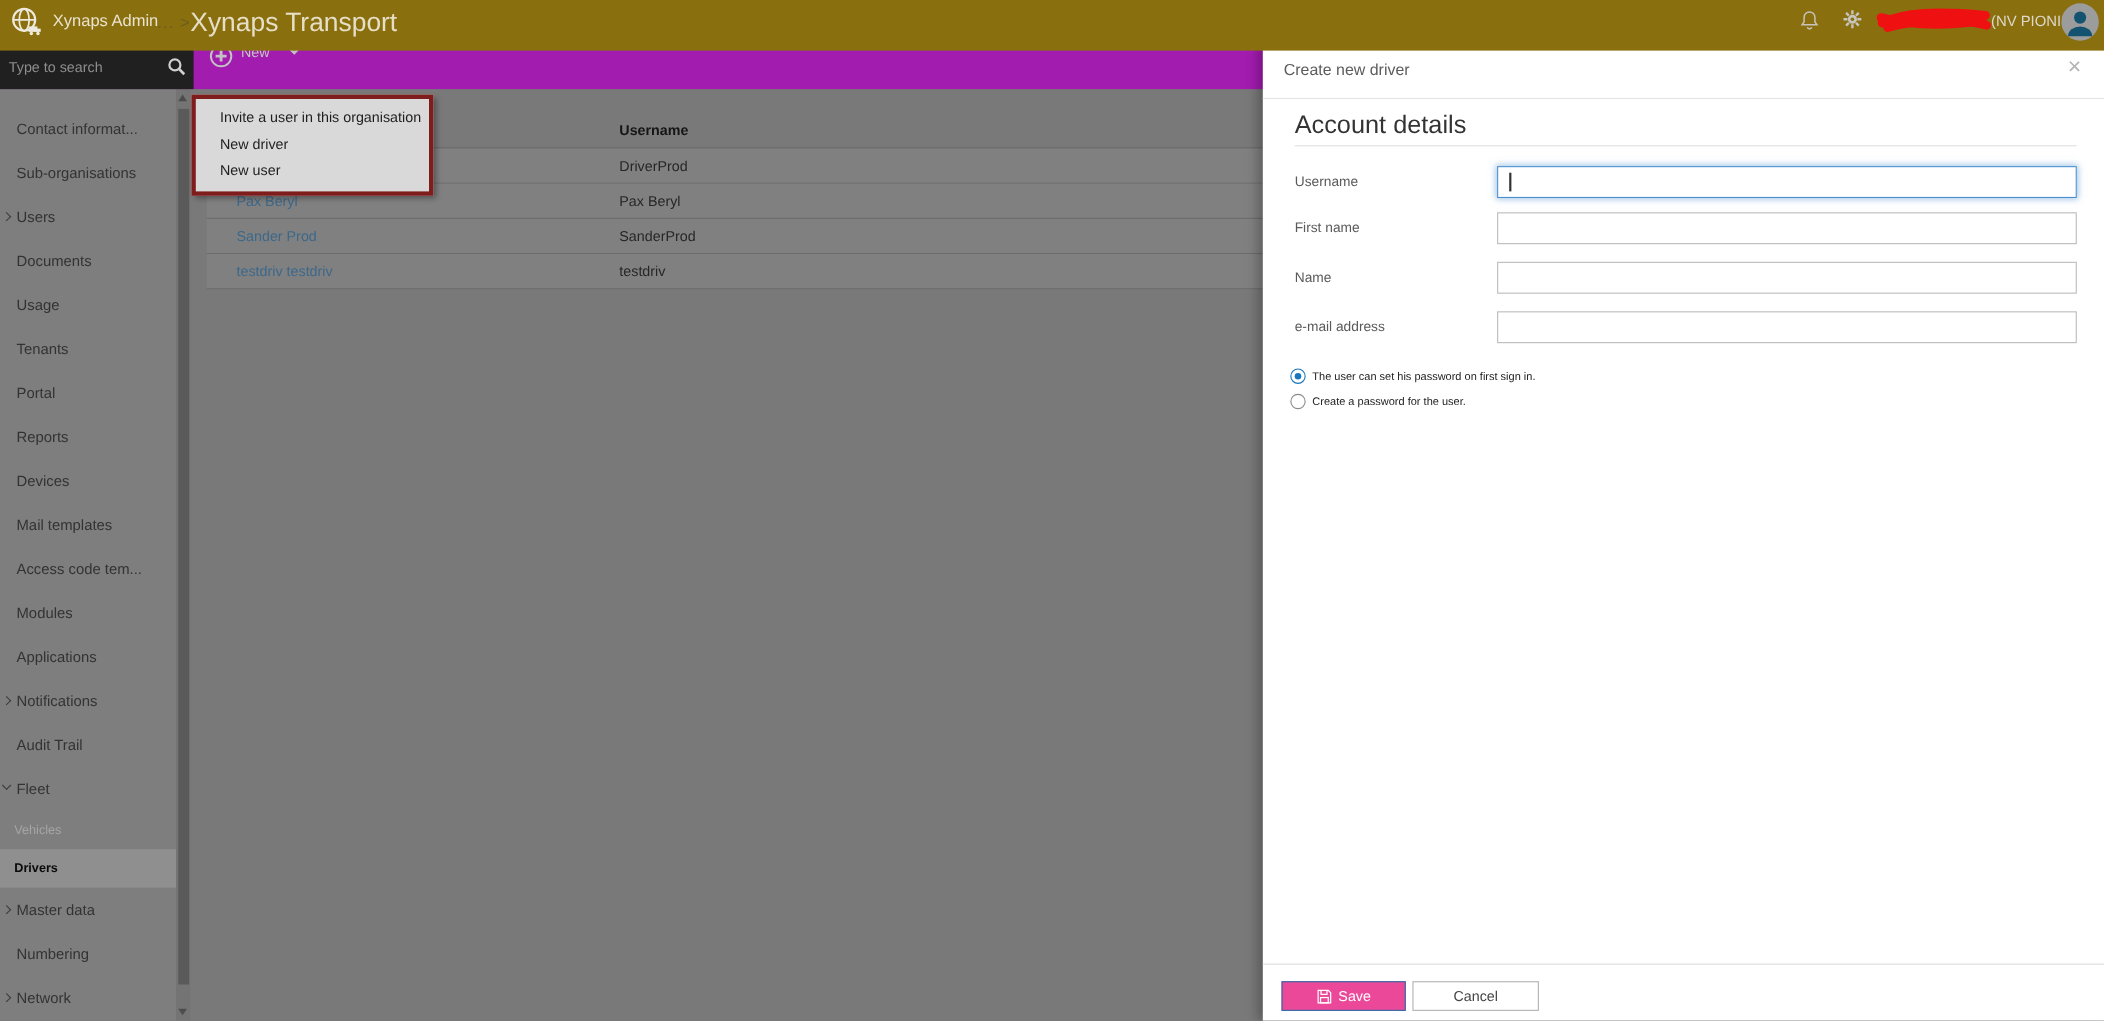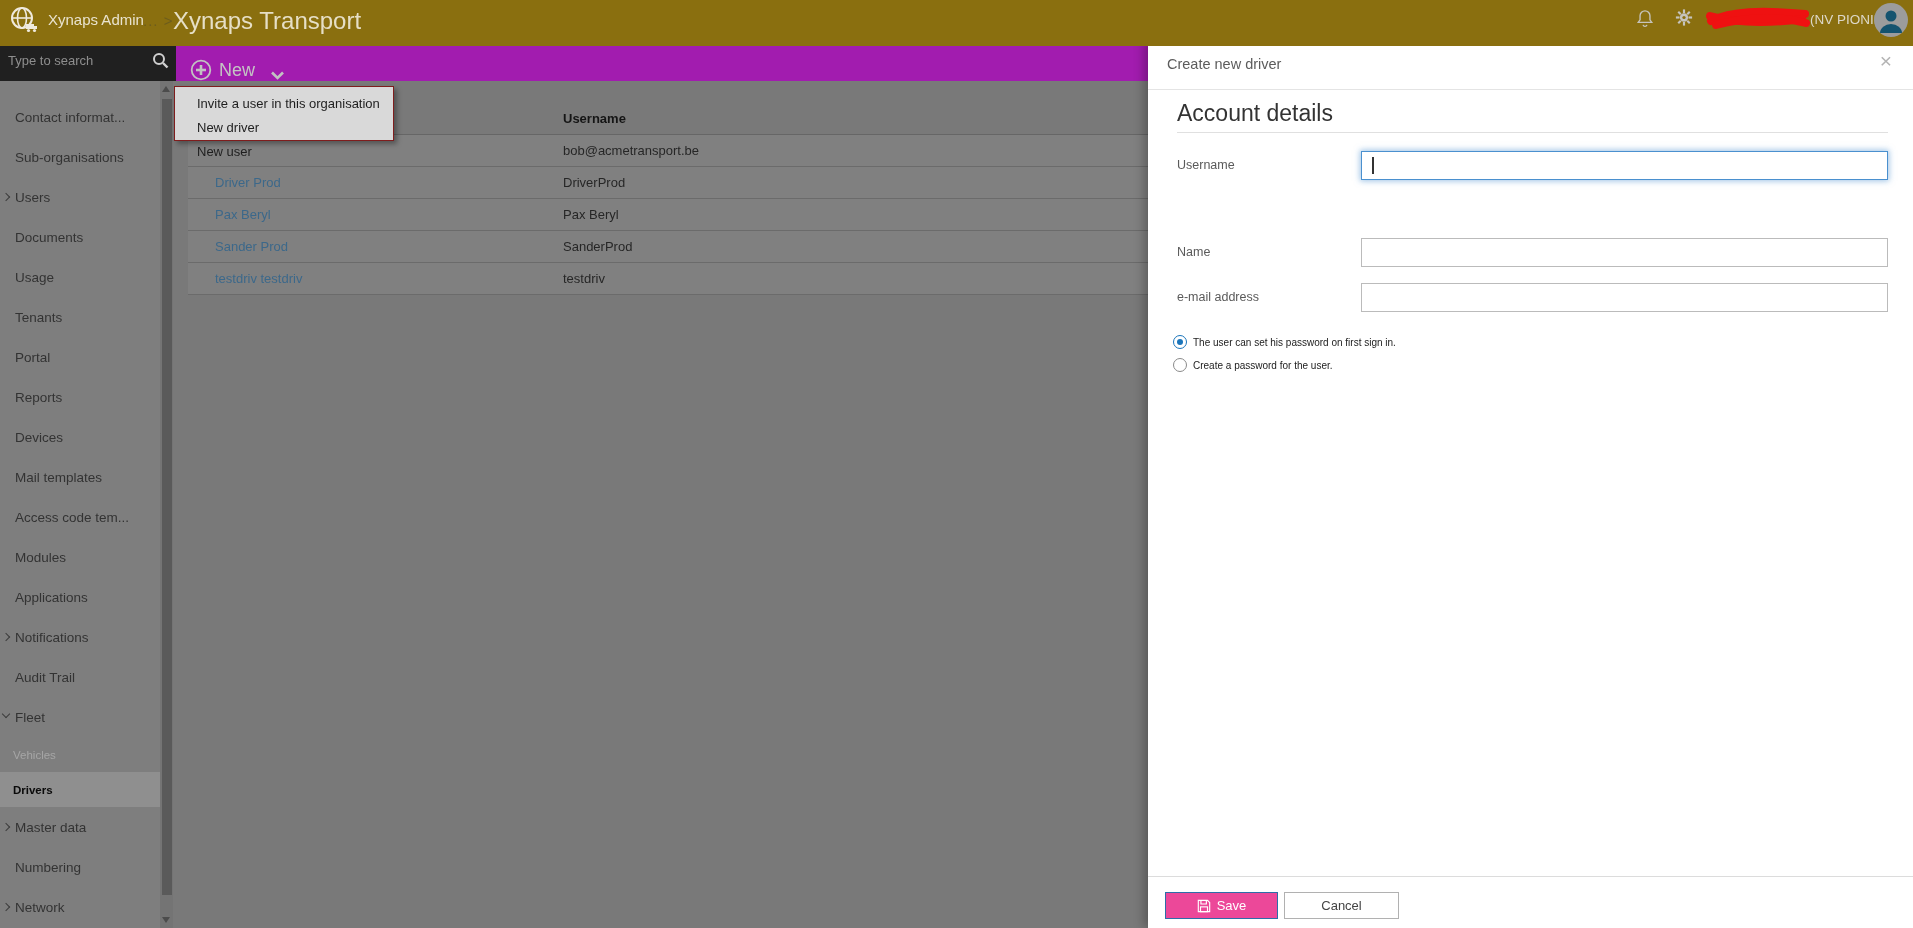--- a/index.html
+++ b/index.html
@@ -17,21 +17,21 @@
   .scribble { position:absolute; left:1706px; top:5px; width:104px; height:26px; }
   .nv-text { position:absolute; left:1810px; top:0; height:40px; line-height:40px; font-size:13.5px; color:#ddd8c9; }
   .avatar { position:absolute; left:1874px; top:3px; width:34px; height:34px; border-radius:50%; background:#9c9c9c; overflow:hidden; }
 
   
   .toolbar { position:absolute; left:0; top:40px; width:1913px; height:41px; background:#a21caf; z-index:40; }
   .search-zone { position:absolute; left:0; top:0; width:176px; height:41px; background:#202020; }
   .search-input { position:absolute; left:0; top:0; width:146px; height:41px; background:transparent; border:none; outline:none; color:#ddd; font-size:13px; padding-left:8px; font-family:"Liberation Sans", sans-serif; }
   .search-input::placeholder { color:#8e8e8e; }
   .search-icon { position:absolute; left:152px; top:12px; width:17px; height:17px; }
-  .new-btn { position:absolute; left:190px; top:0; height:41px; display:flex; align-items:flex-end; gap:7px; color:#c4c4c4; font-size:18px; cursor:pointer; }
+  .new-btn { position:absolute; left:190px; top:0; height:41px; display:flex; align-items:flex-start; gap:7px; color:#c4c4c4; font-size:13px; cursor:pointer; }
   .new-btn svg { display:block; }
 
   
   .sidebar { position:absolute; left:0; top:81px; width:160px; height:847px; background:#7e7e7e; padding-top:16px; overflow:hidden; z-index:10; }
   .side-item { position:relative; height:40px; display:flex; align-items:center; padding-left:15px; font-size:13.5px; color:#333; cursor:pointer; }
   .side-item.sub { height:35px; padding-left:13px; font-size:11.5px; color:#a6a6a6; }
   .side-item.selected { background:#8f8f8f; color:#0a0a0a; font-weight:bold; }
   .chev { position:absolute; left:3px; width:6px; height:6px; border-top:1.5px solid #3d3d3d; border-right:1.5px solid #3d3d3d; }
   .chev.right { transform:rotate(45deg); }
   .chev.down  { transform:rotate(135deg); top:14px; }
@@ -43,21 +43,21 @@
 
   
   .table-wrap { position:absolute; left:188px; top:85px; width:960px; z-index:5; }
   .t-head { position:relative; height:50px; border-bottom:1px solid #666; }
   .t-head span { position:absolute; left:375px; bottom:8px; font-size:13px; font-weight:bold; color:#151515; }
   .t-row { position:relative; height:32px; background:#808080; border-bottom:1px solid #6b6b6b; }
   .t-name { position:absolute; left:27px; top:0; height:32px; line-height:32px; font-size:13px; color:#3c688a; cursor:pointer; }
   .t-user { position:absolute; left:375px; top:0; height:32px; line-height:32px; font-size:13px; color:#262626; }
 
   
-  .menu { position:absolute; left:174px; top:86px; width:220px; height:55px; background:#d9d9d9; border:1px solid #7f1d1d; box-shadow:3px 3px 5px rgba(0,0,0,0.35); z-index:90; padding-top:5px; }
+  .menu { position:absolute; left:174px; top:86px; width:220px; height:92px; background:#d9d9d9; border:4px solid #7f1d1d; box-shadow:3px 3px 5px rgba(0,0,0,0.35); z-index:90; padding-top:5px; }
   .menu-item { height:24px; line-height:24px; padding-left:22px; font-size:13px; color:#1e1e1e; cursor:pointer; white-space:nowrap; }
 
   
   .panel { position:absolute; left:1148px; top:40px; width:765px; height:888px; background:#ffffff; box-shadow:-4px 0 10px rgba(0,0,0,0.28); z-index:50; }
   .panel-title { position:absolute; left:19px; top:0; height:49px; line-height:49px; font-size:14.5px; color:#5c5c5c; }
   .panel-close { position:absolute; right:14px; top:8px; width:26px; height:26px; text-align:center; line-height:26px; font-size:21px; color:#b3b3b3; cursor:pointer; }
   .panel-hr { position:absolute; left:0; top:49px; width:765px; height:1px; background:#e4e4e4; }
   .section-title { position:absolute; left:29px; top:60px; font-size:23px; color:#333; }
   .section-hr { position:absolute; left:29px; top:92px; width:711px; height:1px; background:#e0e0e0; }
 
@@ -224,24 +224,20 @@
   <div class="scroll-up"></div>
   <div class="scroll-thumb"></div>
   <div class="scroll-down"></div>
 </div>
 
 <div class="table-wrap">
   <div class="t-head">
     <span>Username</span>
   </div>
   <div class="t-row">
-    <span class="t-name"></span>
-    <span class="t-user">bob@acmetransport.be</span>
-  </div>
-  <div class="t-row">
     <span class="t-name">Driver Prod</span>
     <span class="t-user">DriverProd</span>
   </div>
   <div class="t-row">
     <span class="t-name">Pax Beryl</span>
     <span class="t-user">Pax Beryl</span>
   </div>
   <div class="t-row">
     <span class="t-name">Sander Prod</span>
     <span class="t-user">SanderProd</span>
@@ -263,20 +259,24 @@
   <div class="panel-close">×</div>
   <div class="panel-hr"></div>
 
   <div class="section-title">Account details</div>
   <div class="section-hr"></div>
 
   <div class="f-row" style="top:111px">
     <label>Username</label>
     <input class="focused" type="text" style="">
     <div class="caret"></div>
+  </div>
+  <div class="f-row" style="top:153px">
+    <label>First name</label>
+    <input type="text" style="">
   </div>
   <div class="f-row" style="top:198px">
     <label>Name</label>
     <input type="text" style="">
   </div>
   <div class="f-row" style="top:243px">
     <label>e-mail address</label>
     <input type="text" style="">
   </div>
 

